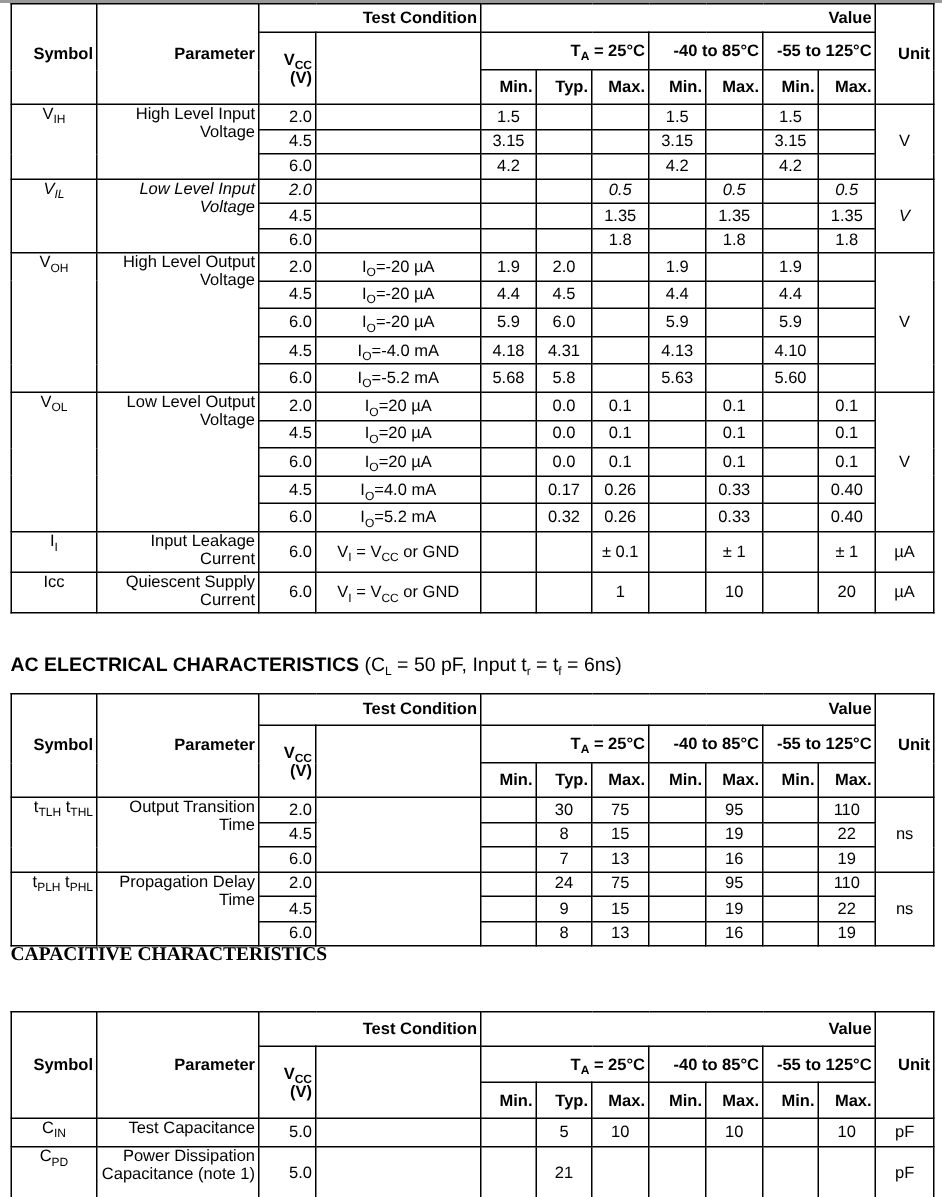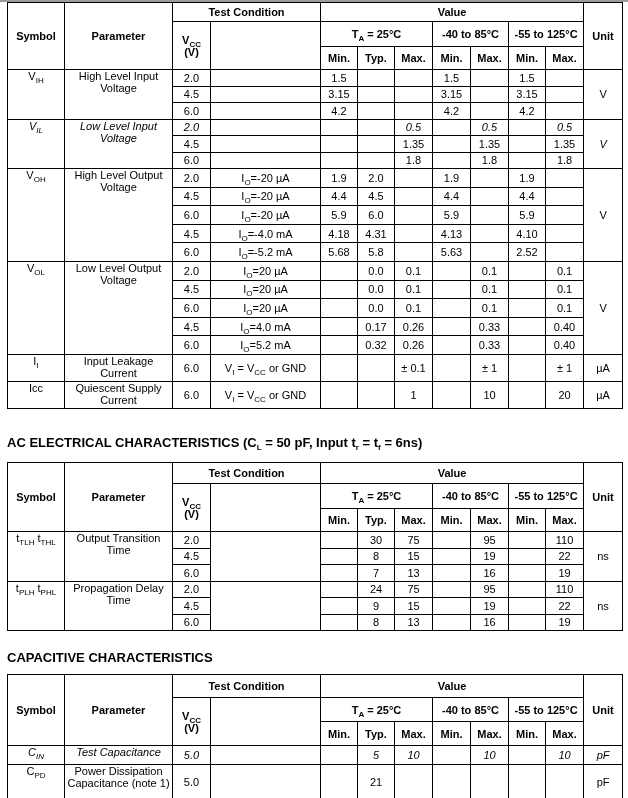--- a/index.html
+++ b/index.html
@@ -1,28 +1,28 @@
 <!DOCTYPE html>
 <html><head>
 <meta charset="utf-8">
 <style>
   html, body { margin:0; padding:0; background:#ffffff; }
   body { width:628px; height:798px; overflow:hidden; position:relative;
          font-family:"Liberation Sans", sans-serif; color:#000; font-size:11px; }
   .topbar { position:absolute; left:0; top:0; width:628px; height:2px; background:#9a9a9a; }
   table.t { position:absolute; left:7px; border-collapse:collapse; table-layout:fixed; width:615px; }
   table.t td, table.t th { border:1px solid #000; padding:0 2px; font-size:11px; line-height:12px; vertical-align:middle; overflow:hidden; white-space:nowrap; }
-  table.t th { font-weight:bold; text-align:center; }
+  table.t th { font-weight:bold; text-align:right; }
   .c { text-align:center; }
-  .l { text-align:center; }
+  .l { text-align:right; }
   .vt { vertical-align:top !important; }
   .wrap { white-space:normal !important; }
   sub { font-size:8px; vertical-align:-3px; line-height:0; }
   .section-title { position:absolute; left:7px; font-weight:bold; font-size:13px; }
-  .section-title .cond { font-weight:bold;text-align:center; }
+  .section-title .cond { font-weight:normal;text-align:center; }
   
   col.c-sym { width:57px; } col.c-par { width:108px; } col.c-vcc { width:38px; } col.c-cond { width:110px; }
   col.c-v { width:37px; } col.c-v2 { width:38px; } col.c-unit { width:39px; }
 </style>
 </head>
 <body>
 
 <div class="topbar"></div>
 
 <table class="t" id="dc-table" style="top:2px;">
@@ -186,21 +186,21 @@
         <td class="c"></td>
       </tr>
       <tr style="height: 18.6px;">
         <td class="l">6.0</td>
         <td class="c"><span>I</span><sub>O</sub><span>=-5.2 mA</span></td>
         <td class="c">5.68</td>
         <td class="c">5.8</td>
         <td class="c"></td>
         <td class="c">5.63</td>
         <td class="c"></td>
-        <td class="c">2.52</td>
+        <td class="c">5.60</td>
         <td class="c"></td>
       </tr>
       <tr style="height: 18.6px;">
         <td class="c vt" rowspan="5"><span>V</span><sub>OL</sub></td>
         <td class="l vt wrap" rowspan="5">Low Level Output Voltage</td>
         <td class="l">2.0</td>
         <td class="c"><span>I</span><sub>O</sub><span>=20 µA</span></td>
         <td class="c"></td>
         <td class="c">0.0</td>
         <td class="c">0.1</td>
@@ -394,21 +394,21 @@
         <td class="c">8</td>
         <td class="c">13</td>
         <td class="c"></td>
         <td class="c">16</td>
         <td class="c"></td>
         <td class="c">19</td>
       </tr>
     </tbody>
 </table>
 
-<div class="section-title" style="top:650px;">
+<div class="section-title" style="top:628px;font-family:Liberation Serif, serif;">
   <span>CAPACITIVE CHARACTERISTICS</span>
 </div>
 
 <table class="t" id="cap-table" style="top:674px;">
   <colgroup>
     <col class="c-sym">
       <col class="c-par">
       <col class="c-vcc">
       <col class="c-cond">
     <col class="c-v">
@@ -439,21 +439,21 @@
       <th>Min.</th>
       <th>Typ.</th>
       <th>Max.</th>
       <th>Min.</th>
       <th>Max.</th>
       <th>Min.</th>
       <th>Max.</th>
     </tr>
   </thead>
   <tbody id="cap-body">
-      <tr style="height: 19px; font-style: italic;">
+      <tr style="height: 19px;">
         <td class="c vt" rowspan="1"><span>C</span><sub>IN</sub></td>
         <td class="l vt wrap" rowspan="1">Test Capacitance</td>
         <td class="l">5.0</td>
         <td rowspan="1"></td>
         <td class="c"></td>
         <td class="c">5</td>
         <td class="c">10</td>
         <td class="c"></td>
         <td class="c">10</td>
         <td class="c"></td>

